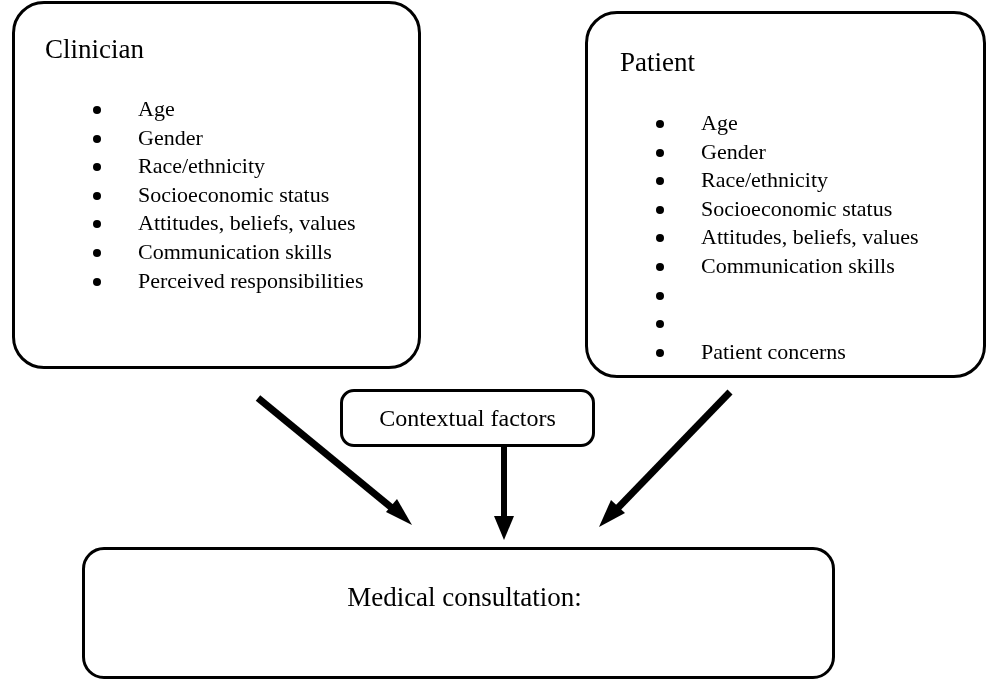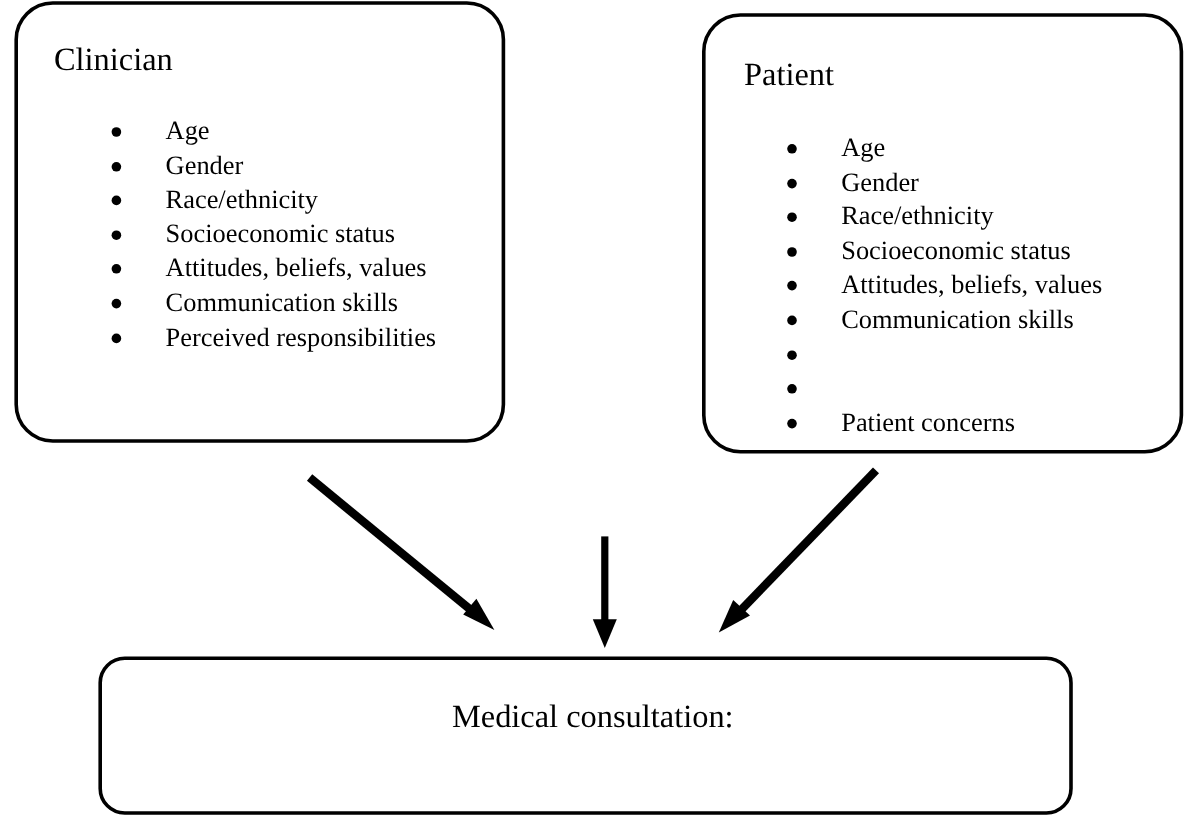--- a/index.html
+++ b/index.html
@@ -46,21 +46,21 @@
     width: 255px;
     height: 58px;
     border-radius: 14px;
     display: flex;
     align-items: center;
     justify-content: center;
   }
   .box-outcome {
     left: 82px;
     top: 547px;
-    width: 812px;
+    width: 753px;
     height: 132px;
     border-radius: 22px;
     display: flex;
     flex-direction: column;
     align-items: center;
     justify-content: center;
     padding-left: 12px;
   }
 
   
@@ -157,20 +157,23 @@
       <li><span class="bullet"></span><span class="li-text">Race/ethnicity</span></li>
       <li><span class="bullet"></span><span class="li-text">Socioeconomic status</span></li>
       <li><span class="bullet"></span><span class="li-text">Attitudes, beliefs, values</span></li>
       <li><span class="bullet"></span><span class="li-text">Communication skills</span></li>
       <li><span class="bullet"></span></li>
       <li><span class="bullet"></span></li>
       <li><span class="bullet"></span><span class="li-text">Patient concerns</span></li>
     </ul>
   </div>
 
+  <div class="box box-contextual">
+    <div class="ctx-label">Contextual factors</div>
+  </div>
 
   <div class="box box-outcome">
     <div class="outcome-line line-1">Medical consultation:</div>
   </div>
 
   <svg id="arrows" viewBox="0 0 1000 693">
 
     <g>
       <line x1="258" y1="398" x2="398" y2="513" stroke="#000000" stroke-width="7" stroke-linecap="butt"></line>
       <polygon points="412,525 386,512 397,499" fill="#000000"></polygon>

